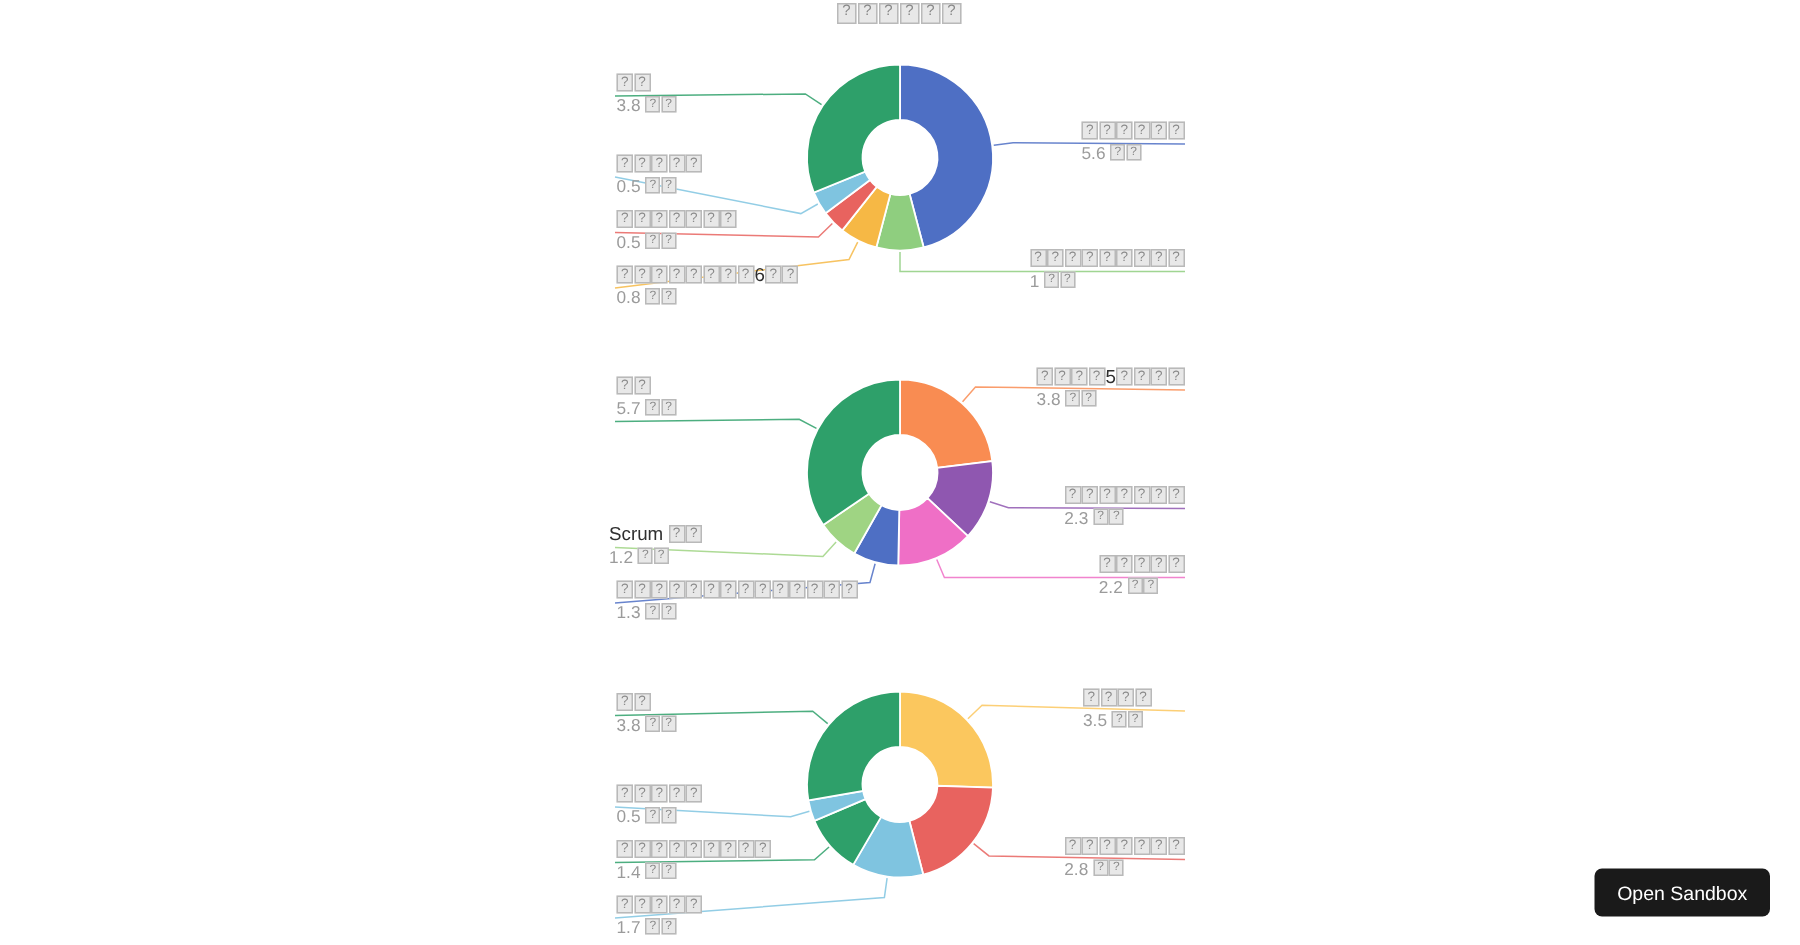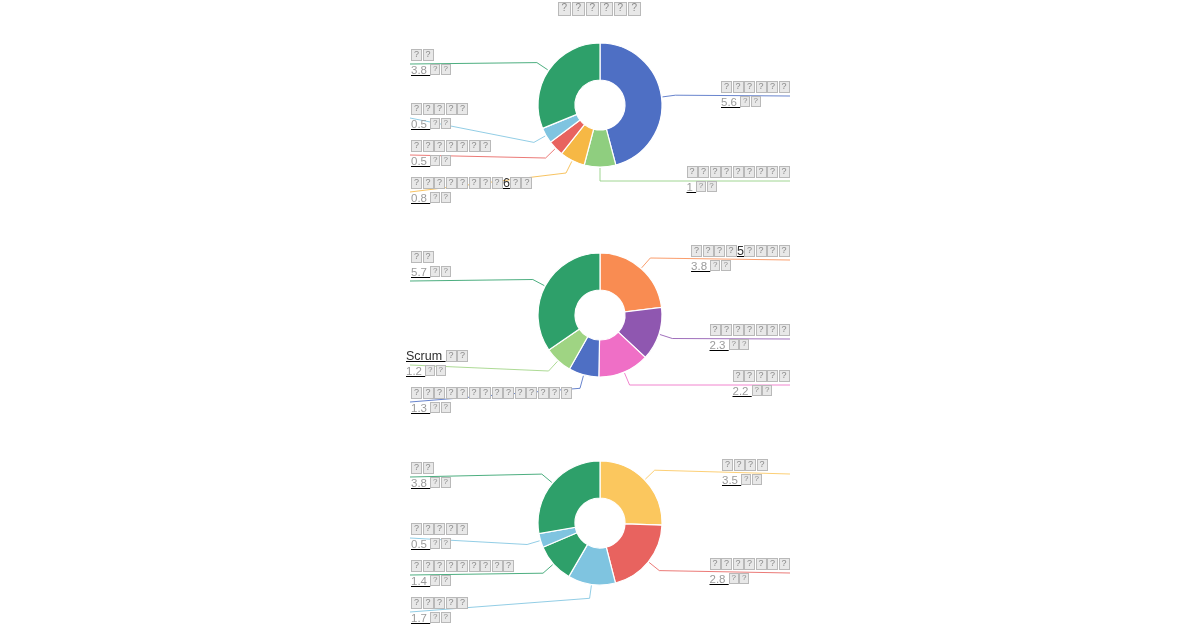--- a/index.html
+++ b/index.html
@@ -33,21 +33,20 @@
 
   .chart-svg {
     display: block;
   }
 
   
   .lbl {
     position: absolute;
     white-space: nowrap;
     line-height: 1.15;
-    text-decoration: underline;
   }
   .lbl .name {
     font-size: 12.5px;
     color: #2f2f2f;
     display: block;
   }
   .lbl .val {
     font-size: 11.5px;
     color: #9b9b9b;
     display: block;
@@ -241,14 +240,15 @@
       <div class="lbl left" style="left: 411px; top: 522px;">
         <span class="name"><span class="tofu"></span><span class="tofu"></span><span class="tofu"></span><span class="tofu"></span><span class="tofu"></span></span>
         <span class="val">0.5 <span class="tofu"></span><span class="tofu"></span></span>
       </div>
       <div class="lbl left" style="left: 411px; top: 461px;">
         <span class="name"><span class="tofu"></span><span class="tofu"></span></span>
         <span class="val">3.8 <span class="tofu"></span><span class="tofu"></span></span>
       </div>
     </div>
 
+  <button id="open-sandbox-button">Open Sandbox</button>
 
 </div>
 
 </body></html>

